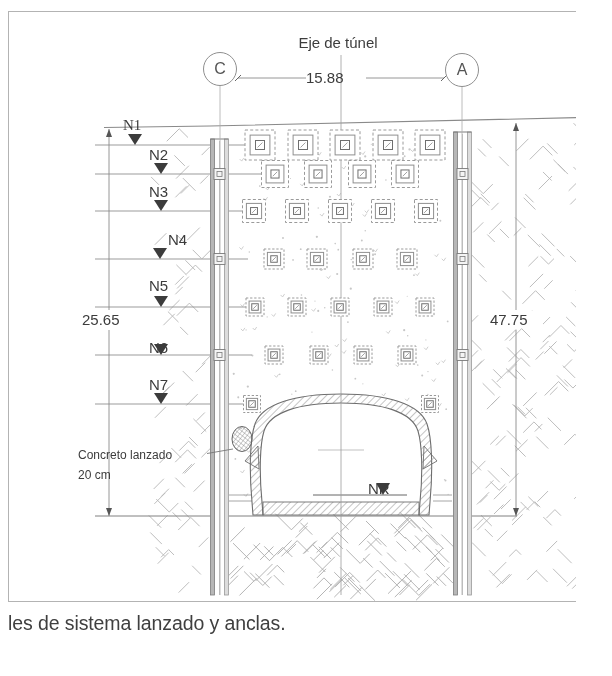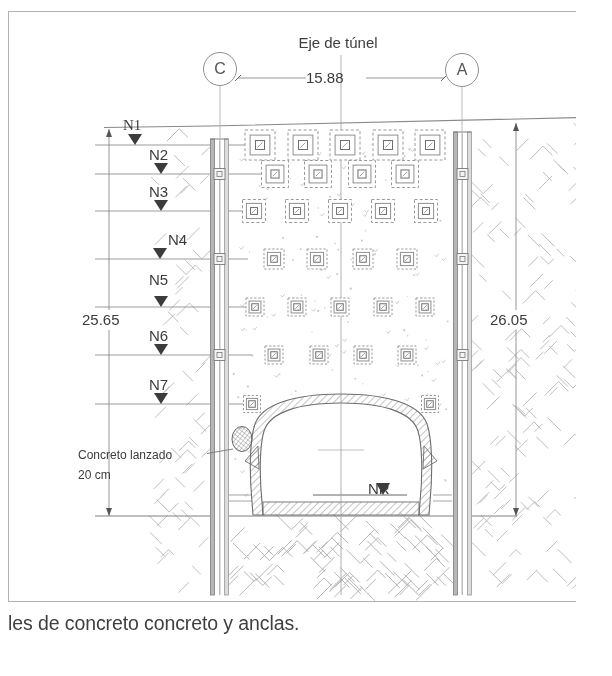--- a/index.html
+++ b/index.html
@@ -801,33 +801,33 @@
         <ellipse cx="242" cy="439" rx="10" ry="12.5" fill="url(#xh)" stroke="#666" stroke-width="1"></ellipse>
       </svg>
 
     <div class="lbl title">Eje de túnel</div>
 
     <div class="bubble c">C</div>
     <div class="bubble a">A</div>
 
     <div class="lbl dim top">15.88</div>
     <div class="lbl dim left">25.65</div>
-    <div class="lbl dim right">26.05</div>
+    <div class="lbl dim right">47.75</div>
 
     <div class="lbl note">
       <div>Concreto lanzado</div>
       <div>20 cm</div>
     </div>
 
     <div class="lbl nr">NR</div>
   <div class="lvl" style="left: 123px; top: 117px; font-family: Liberation Serif, serif;">N1</div>
       <div class="lvl" style="left: 149px; top: 146px;">N2</div>
       <div class="lvl" style="left: 149px; top: 183px;">N3</div>
       <div class="lvl" style="left: 148px; top: 231px; margin-left: 20px;">N4</div>
-      <div class="lvl" style="left: 149px; top: 271px;">N5</div>
-      <div class="lvl" style="left: 149px; top: 327px;">N6</div>
+      <div class="lvl" style="left: 149px; top: 277px;">N5</div>
+      <div class="lvl" style="left: 149px; top: 339px;">N6</div>
       <div class="lvl" style="left: 149px; top: 376px;">N7</div>
     </div>
 
   <div class="caption">
-    <span>les de concreto concreto y anclas.</span>
+    <span>les de sistema lanzado y anclas.</span>
   </div>
 </div>
 
 </body></html>

